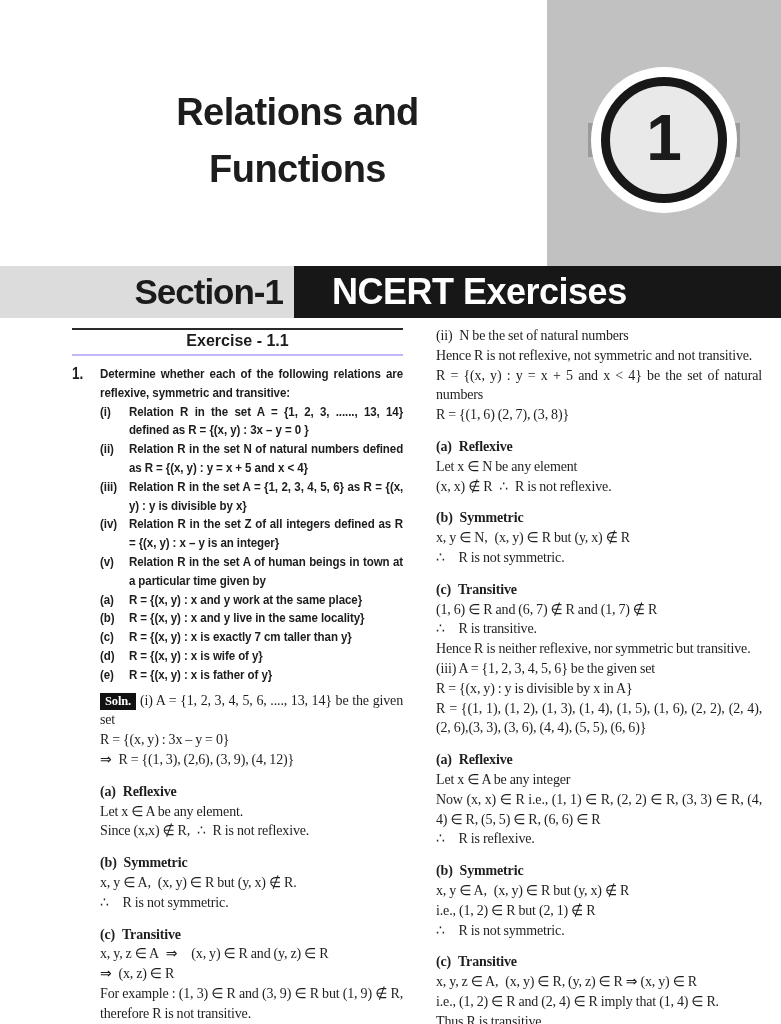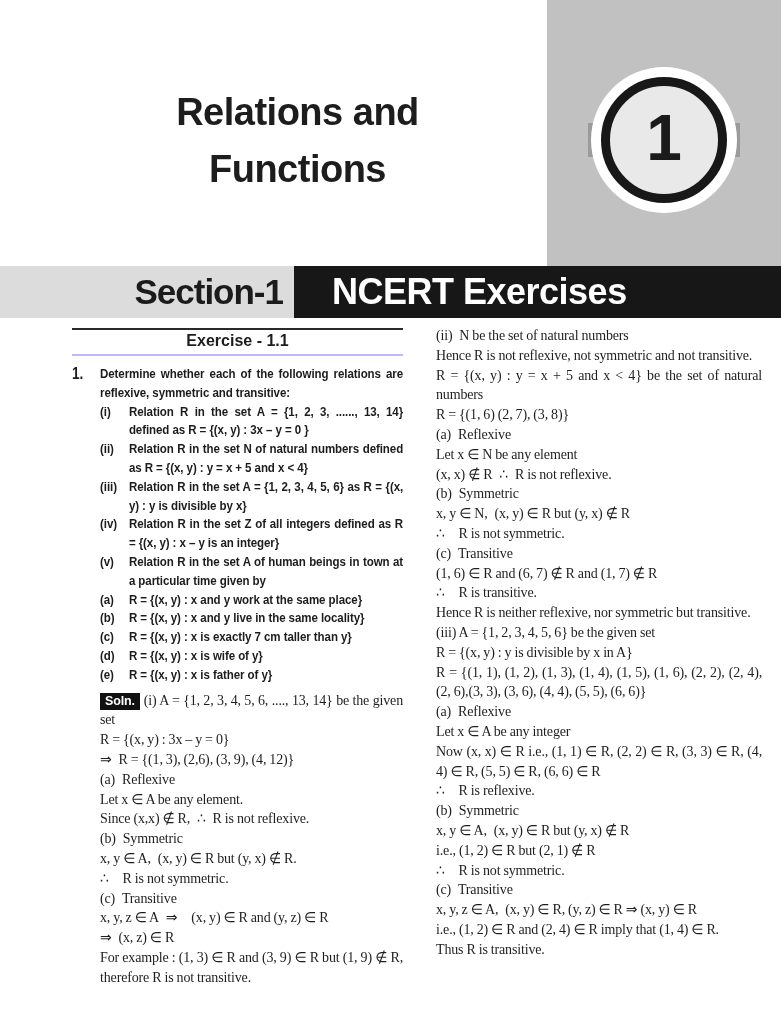--- a/index.html
+++ b/index.html
@@ -43,23 +43,23 @@
                     font-weight:bold; font-size:13.6px; line-height:18.8px; letter-spacing:-0.1px; }
   .q-number { position:absolute; left:0; top:0; font-size:16px; }
   .q-intro  { text-align:justify; }
   .q-part   { position:relative; padding-left:34px; text-align:justify; }
   .q-marker { position:absolute; left:0; top:0; }
 
   
   .serif-block { font-family:"Liberation Serif", serif; font-size:14px; line-height:19.8px;
                  letter-spacing:-0.15px; word-spacing:-0.3px; text-align:justify; color:#1e1e1e; }
   .sol-block { margin-left:28px; width:303px; margin-top:6px; }
-  .st-head { font-weight:normal; }
+  .st-head { font-weight:bold;margin-top:12px; }
   .soln-badge { display:inline-block; background:#111111; color:#ffffff;
-                font-family:Liberation Sans, sans-serif; font-weight:bold;
+                font-family:Liberation Serif, serif; font-weight:bold;
                 font-size:12.5px; line-height:16px; padding:0 5px 1px; margin-right:4px; }
 </style>
 </head>
 <body>
 
 <div class="page">
 
   <div class="chapter-panel"></div>
   <div class="chapter-band"></div>
   <div class="circle-outer"></div>

